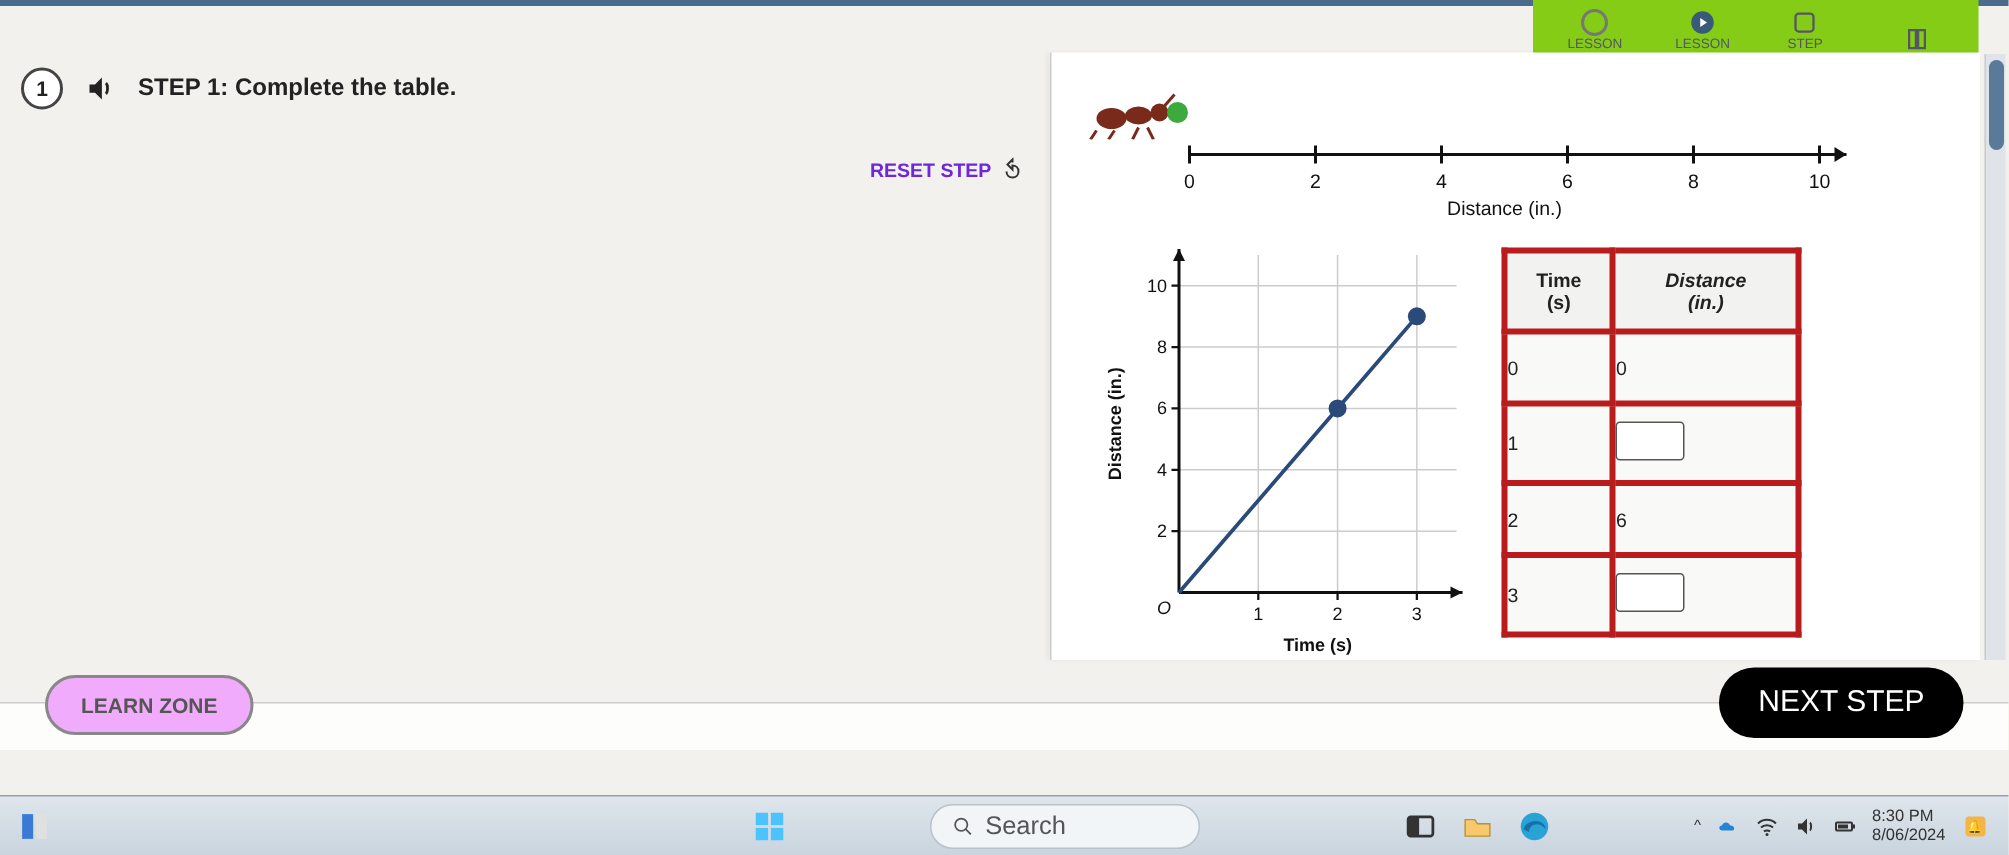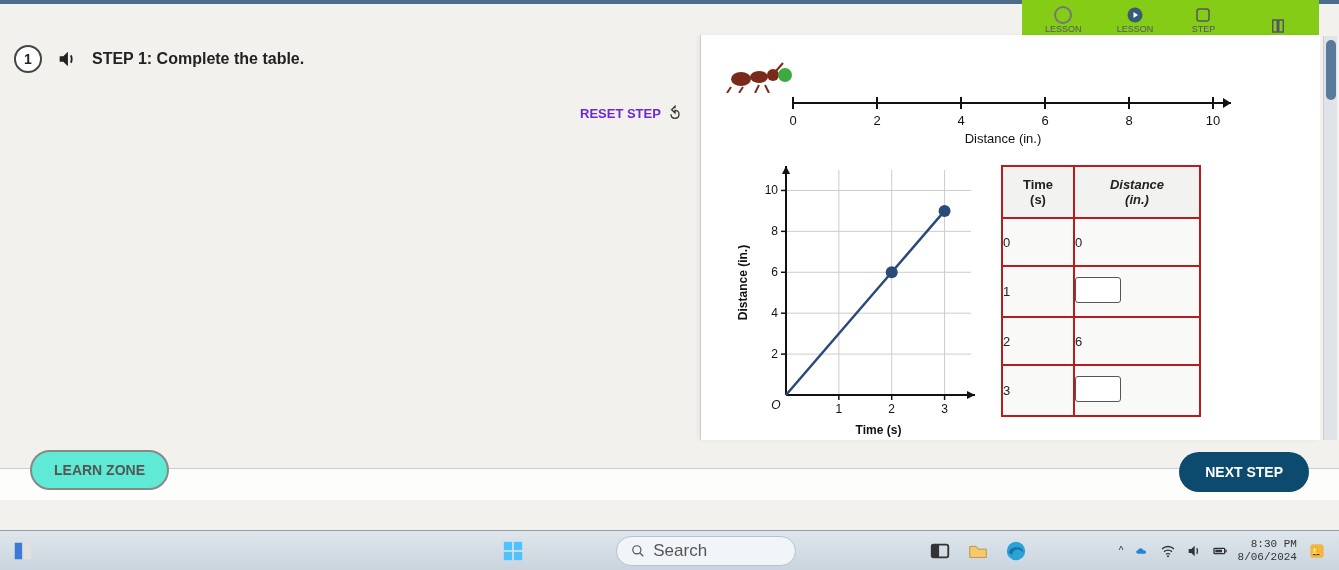--- a/index.html
+++ b/index.html
@@ -118,21 +118,21 @@
   .data-table {
     position: absolute;
     top: 130px;
     left: 300px;
     width: 200px;
     border-collapse: collapse;
     font-size: 13px;
     color: #222;
   }
   .data-table th, .data-table td {
-    border: 2px solid #b91c1c;
+    border: 4px solid #b91c1c;
     padding: 10px 0;
     height: 48px;
     background: #f9f9f7;
   }
   .data-table th { font-weight: bold; background:#f2f2f0; }
   .table-input {
     width: 46px; height: 26px;
     border: 1px solid #555;
     border-radius: 3px;
     background: #fff;
@@ -141,33 +141,33 @@
   .learn-zone {
     position: absolute;
     bottom: 80px;
     left: 30px;
     padding: 10px 22px;
     border: 2px solid #888;
     border-radius: 24px;
     font-size: 14px;
     font-weight: bold;
     color: #555;
-    background: #5eead4;
+    background: #f0abfc;
     cursor: pointer;
   }
   .next-step {
     position: absolute;
     bottom: 78px;
     right: 30px;
     padding: 12px 26px;
-    background: #0c4a6e;
+    background: #000000;
     color: #fff;
     border-radius: 24px;
-    font-size: 14px;
-    font-weight: bold;
+    font-size: 20px;
+    font-weight: normal;
     cursor: pointer;
   }
   .taskbar {
     position: absolute;
     bottom: 0; left: 0; right: 0;
     height: 40px;
     background: linear-gradient(#dfe6ec,#c9d4de);
     border-top: 1px solid #8fa0b0;
     display: flex;
     align-items: center;
@@ -184,21 +184,21 @@
     background: #f1f5f8;
     border: 1px solid #b7c2cc;
     border-radius: 18px;
     padding: 4px 14px;
     font-size: 17px;
     color: #555;
     width: 180px;
   }
   .tb-center-icons { display:flex; gap:16px; align-items:center; margin-left:40px;}
   .tb-right { display:flex; align-items:center; gap:10px; margin-left:auto; font-size:11px; color:#333; }
-  .tb-time { text-align:right; line-height:1.1;font-family:Liberation Mono, monospace; }
+  .tb-time { text-align:left; line-height:1.1; }
   .scroll-track {
     position: absolute;
     top: 36px;
     right: 2px;
     width: 14px;
     height: 404px;
     background: #e0e4e8;
     border-left:1px solid #ccc;
   }
   .scroll-thumb {

